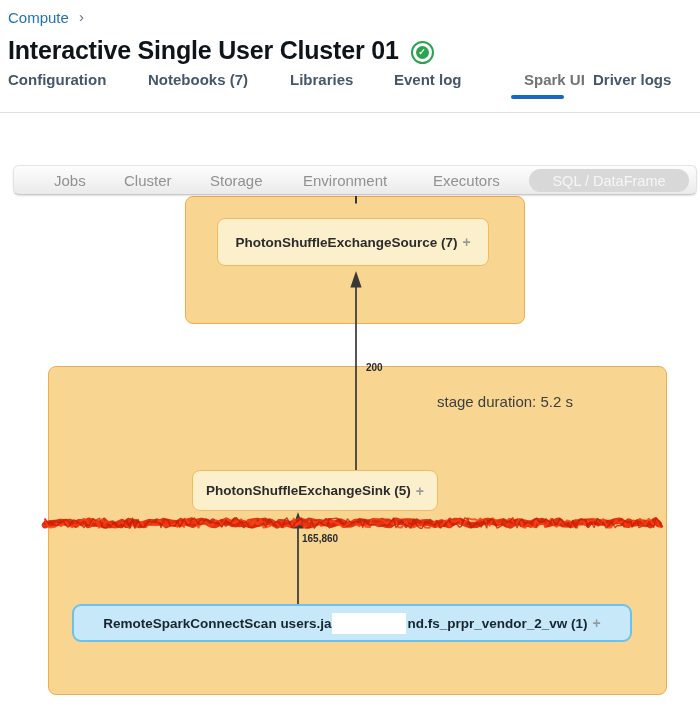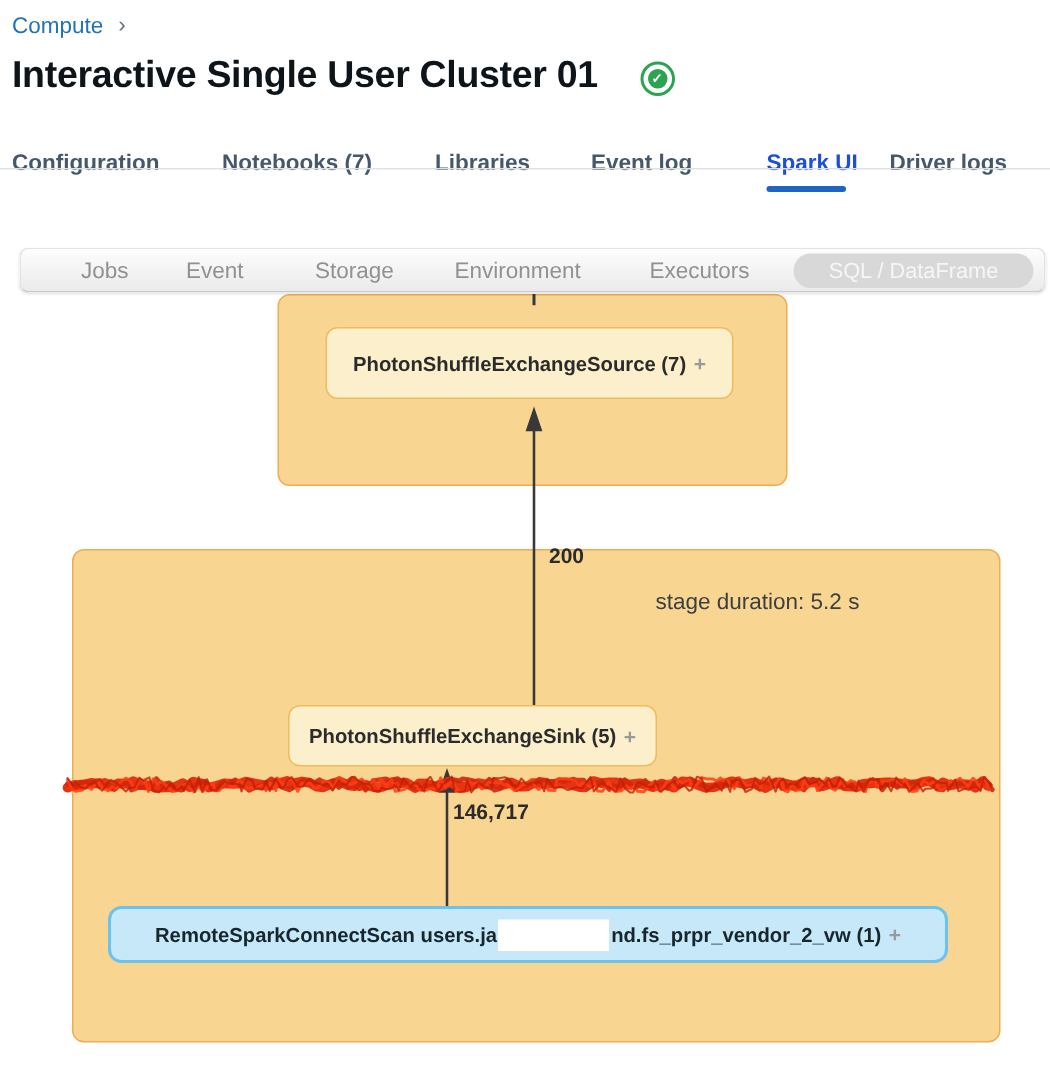--- a/index.html
+++ b/index.html
@@ -5,30 +5,30 @@
   html,body{margin:0;padding:0;}
   body{
     width:700px;height:714px;position:relative;overflow:hidden;
     background:#ffffff;font-family:"Liberation Sans",sans-serif;
     -webkit-font-smoothing:antialiased;
   }
   
   .breadcrumb{position:absolute;left:8px;top:9px;font-size:15px;display:flex;align-items:center;gap:10px;}
   .breadcrumb a{color:#2272B4;text-decoration:none;cursor:pointer;}
   .breadcrumb .chev{color:#637282;font-size:15px;transform:translateY(-1px);}
-  .title-row{position:absolute;left:8px;top:36px;display:flex;align-items:center;gap:28px;}
+  .title-row{position:absolute;left:8px;top:36px;display:flex;align-items:center;gap:12px;}
   .page-title{font-size:25px;font-weight:700;color:#0D141A;letter-spacing:-.2px;}
   .status-icon{width:23px;height:23px;border:2px solid #2BA350;border-radius:50%;
     display:flex;align-items:center;justify-content:center;box-sizing:border-box;margin-top:3px;}
   .status-icon .inner{width:13px;height:13px;border-radius:50%;background:#2BA350;
     display:flex;align-items:center;justify-content:center;color:#fff;font-size:9px;font-weight:700;line-height:1;}
   
-  .tabs{position:absolute;left:0;top:97px;width:652px;height:31px;padding-left:35px;}
+  .tabs{position:absolute;left:0;top:68px;width:652px;height:31px;padding-left:35px;}
   .tabs .tab{position:absolute;top:3px;font-size:15px;font-weight:700;color:#46576B;cursor:pointer;white-space:nowrap;}
-  .tabs .tab.active{color:#1d4ed8;}
+  .tabs .tab.active{color:#737373;margin-left:13px;}
   .tab-underline{position:absolute;left:511px;top:27px;width:53px;height:3.5px;background:#1D64C6;border-radius:2px;}
   .tabs-divider{position:absolute;left:0;top:112px;width:700px;height:1px;background:#DDE1E4;}
   
   .spark-nav{position:absolute;left:13px;right:3px;top:165px;height:30px;
     background:linear-gradient(180deg,#FDFDFD 0%,#F3F3F3 55%,#EAEAEA 100%);
     border:1px solid #E3E3E3;border-bottom:1px solid #C9C9C9;border-radius:6px;
     box-shadow:0 1px 2px rgba(0,0,0,.13);z-index:10;box-sizing:border-box;}
   .spark-nav .nav-item{position:absolute;top:6px;font-size:15px;color:#8F9193;cursor:pointer;white-space:nowrap;}
   .nav-pill{position:absolute;left:515px;top:3px;width:160px;height:23px;background:#D8D8D8;border-radius:12px;
     display:flex;align-items:center;justify-content:center;font-size:14.5px;color:#F6F6F6;cursor:pointer;}
@@ -41,21 +41,21 @@
     font-size:13.5px;font-weight:700;color:#2B2B2B;white-space:nowrap;z-index:3;cursor:pointer;padding:0 13px;}
   .plan-node .plus{color:#97999B;font-weight:600;margin-left:5px;font-size:14px;}
   .node-source{left:217px;top:218px;min-width:272px;height:48px;}
   .node-sink{left:192px;top:470px;min-width:213px;height:41px;text-align:center;}
   .node-scan{left:72px;top:604px;min-width:560px;height:38px;
     background:#C6E8F8;border:2px solid #69C3EE;border-radius:9px;color:#17262E;}
   .redaction{display:inline-block;width:74px;height:21px;background:#ffffff;margin:0 1px;vertical-align:middle;}
   .stage-caption{position:absolute;left:437px;top:390px;z-index:2;}
   .stage-caption .cap-title{font-size:15px;font-weight:700;color:#2B2B2B;}
   .stage-caption .cap-sub{font-size:15px;color:#3B3F42;margin-top:3px;}
-  .edge-label{position:absolute;font-size:14px;font-weight:700;color:#2B2B2B;z-index:6;}
+  .edge-label{position:absolute;font-size:10px;font-weight:700;color:#2B2B2B;z-index:6;}
   .label-200{left:366px;top:362px;}
   .label-rows{left:302px;top:533px;}
   svg.overlay{position:absolute;left:0;top:0;width:700px;height:714px;z-index:7;pointer-events:none;}
 </style>
 </head>
 <body>
 
 <div class="breadcrumb">
   <a>Compute</a>
   <span class="chev">›</span>
@@ -74,21 +74,21 @@
   <span class="tab" style="left:290px">Libraries</span>
   <span class="tab" style="left:394px">Event log</span>
   <span class="tab active" style="left:511px">Spark UI</span>
   <span class="tab" style="left:593px">Driver logs</span>
   <span class="tab-underline"></span>
 </div>
 <div class="tabs-divider"></div>
 
 <div class="spark-nav">
   <span class="nav-item" style="left:40px">Jobs</span>
-  <span class="nav-item" style="left:110px">Event</span>
+  <span class="nav-item" style="left:110px">Cluster</span>
   <span class="nav-item" style="left:196px">Storage</span>
   <span class="nav-item" style="left:289px">Environment</span>
   <span class="nav-item" style="left:419px">Executors</span>
   <span class="nav-pill">SQL / DataFrame</span>
 </div>
 
 <div class="stage-box box-upper"></div>
 <div class="plan-node node-source">
   <span>PhotonShuffleExchangeSource (7)</span>
   <span class="plus">+</span>
@@ -105,21 +105,21 @@
 </div>
 
 <div class="plan-node node-scan">
   <span>RemoteSparkConnectScan users.ja</span>
     <span class="redaction"></span>
     <span>nd.fs_prpr_vendor_2_vw (1)</span>
   <span class="plus">+</span>
 </div>
 
 <div class="edge-label label-200">200</div>
-<div class="edge-label label-rows">146,717</div>
+<div class="edge-label label-rows">165,860</div>
 
 <svg class="overlay" viewBox="0 0 700 714" xmlns="http://www.w3.org/2000/svg">
 
   <line x1="356" y1="196" x2="356" y2="203.5" stroke="#383838" stroke-width="2"></line>
 
   <line x1="356" y1="470" x2="356" y2="286" stroke="#383838" stroke-width="1.7"></line>
   <polygon points="356,271 350.4,287.5 361.6,287.5" fill="#383838"></polygon>
 
   <line x1="298" y1="604" x2="298" y2="526" stroke="#383838" stroke-width="1.7"></line>
   <polygon points="298,512 292.4,528.5 303.6,528.5" fill="#383838"></polygon>

